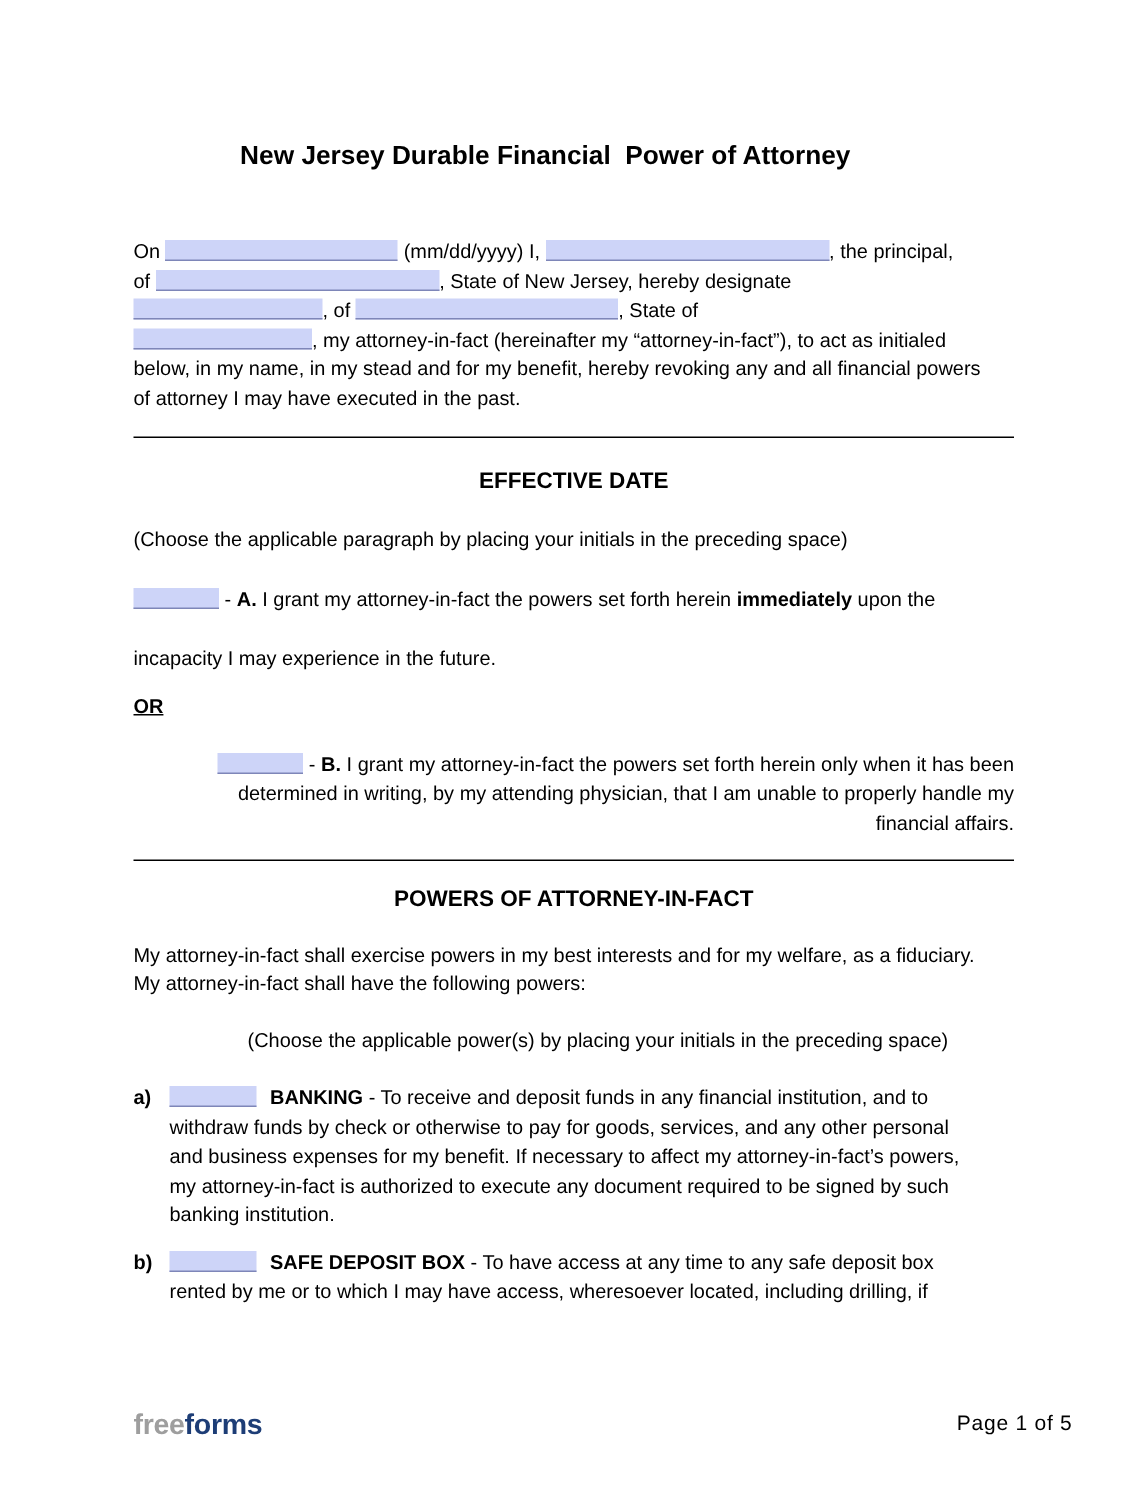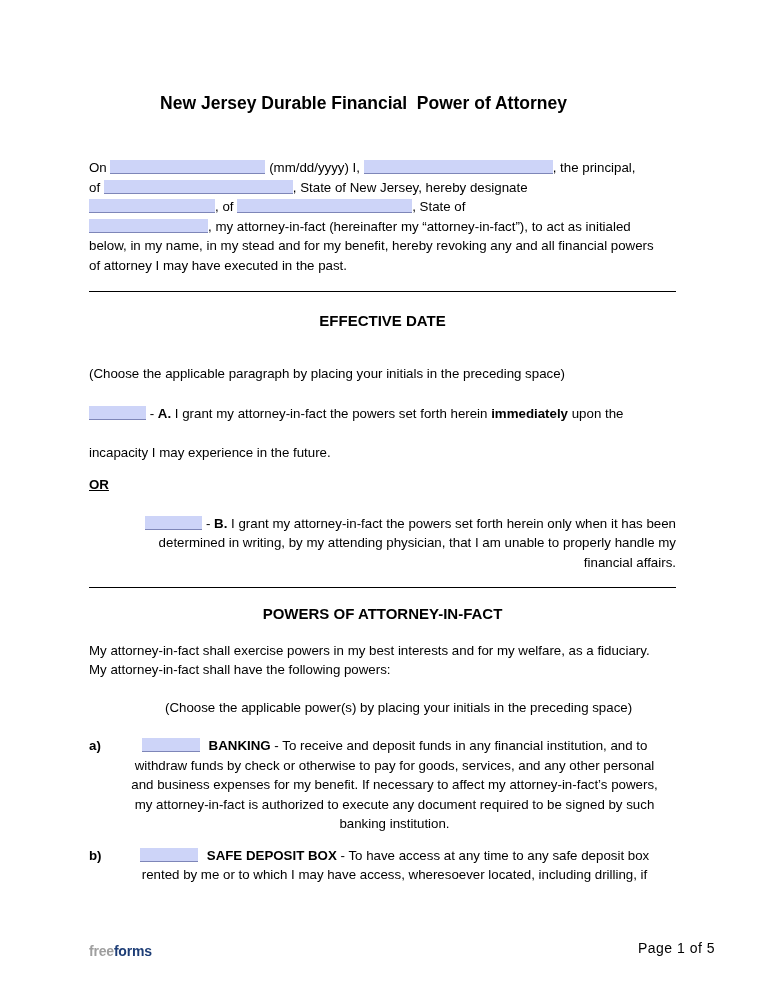--- a/index.html
+++ b/index.html
@@ -26,49 +26,49 @@
   .rule { border:0; border-top:1.6px solid #000; margin:0; height:0; }
   .rule-1 { margin-top:16px; }
   .rule-2 { margin-top:15px; }
 
   .sec-heading {
     font-size:15px; line-height:16px; font-weight:bold; text-align:center;
   }
   .h-effective { margin-top:21px; }
   .h-powers { margin-top:18px; }
 
-  .instruction-1 { margin-top:35px; }
+  .instruction-1 { margin-top:21px; }
   .instruction-2 { margin-top:18px; padding-left:76px; }
 
   .para-a { margin-top:20px; }
   .or-line { margin-top:13px; font-weight:bold; text-align:left; padding-right:82px; }
   .or-text { text-decoration:underline; }
   .para-b { margin-top:19px;text-align:right; }
   .powers-intro { margin-top:18.5px; }
 
   .item { display:flex; }
   .item-a { margin-top:19px; }
   .item-b { margin-top:12px; }
   .marker { flex:none; width:24px; font-weight:bold; }
-  .item-body { flex:1;text-align:center; }
+  .item-body { flex:1; }
 
   .blank {
     display:inline-block;
     background:#cdd4f8;
     border-bottom:1px solid #7e86b8;
     height:13px;
     vertical-align:-2px;
   }
   .blank.gap { margin-right:9px; }
   .w57 {width:57px} .w58 {width:58px} .w119 {width:119px} .w126 {width:126px}
   .w155 {width:155px} .w175 {width:175px} .w189 {width:189px}
 
   .footer-brand {
     position:absolute; left:89px; top:940px;
-    font-size:14px; line-height:22px; font-weight:bold; letter-spacing:-0.2px;
+    font-size:19px; line-height:22px; font-weight:bold; letter-spacing:-0.2px;
   }
   .brand-free { color:#9e9e9e; }
   .brand-forms { color:#1d3d76; }
   .footer-page {
     position:absolute; right:50px; top:940px;
     font-size:14px; line-height:16px; letter-spacing:0.5px;
   }
 </style>
 </head>
 <body>

